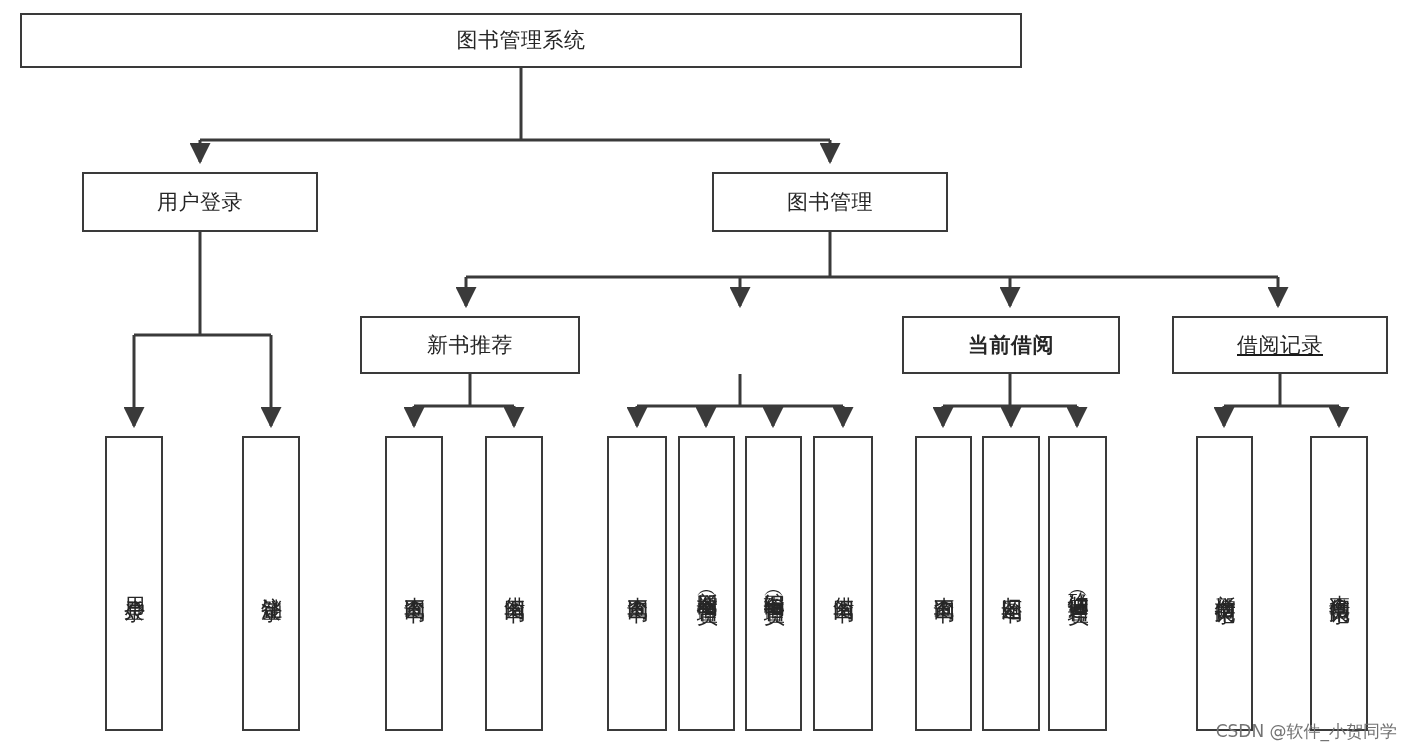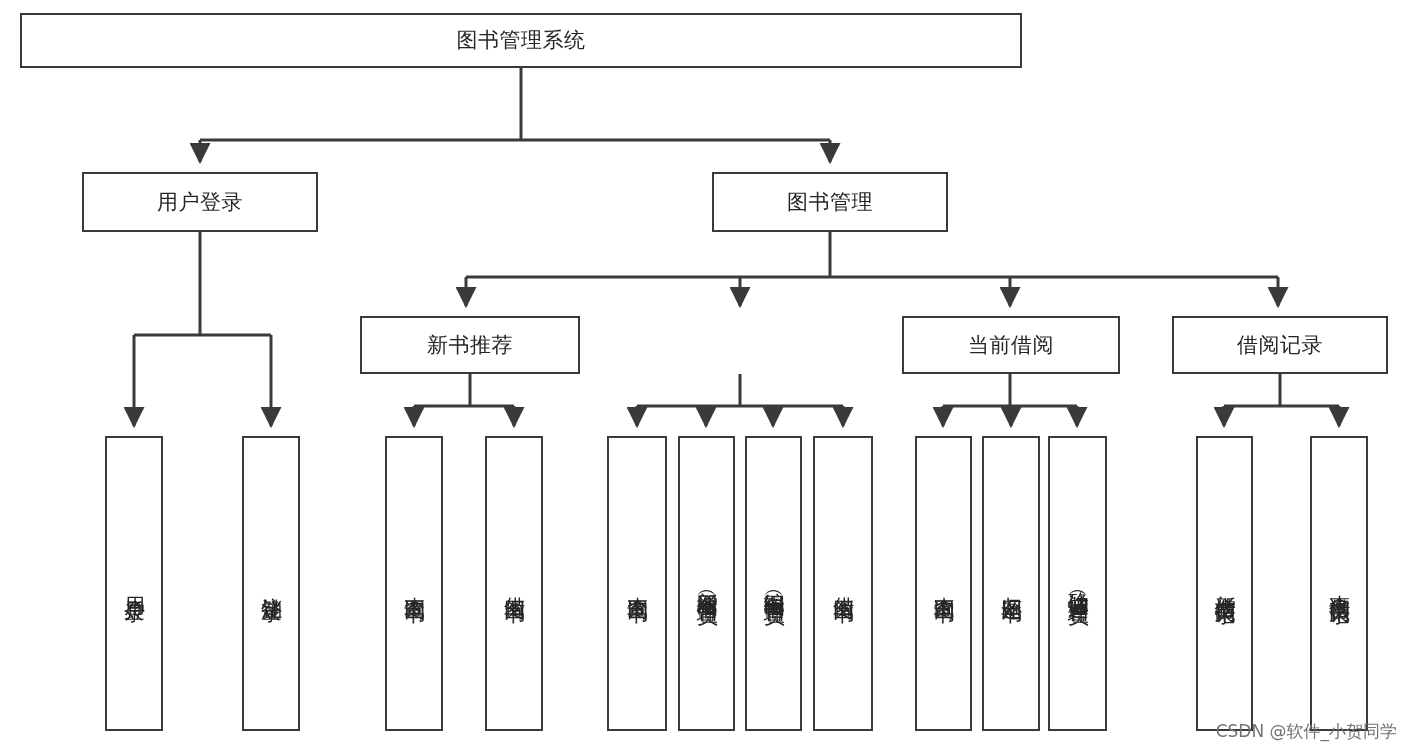--- a/index.html
+++ b/index.html
@@ -125,24 +125,24 @@
   <div class="node" id="n-l1-0" style="left: 82px; top: 172px; width: 236px; height: 60px;">
     <span class="label">用户登录</span>
   </div>
   <div class="node" id="n-l2-0" style="left: 360px; top: 316px; width: 220px; height: 58px;">
     <span class="label">新书推荐</span>
   </div>
 
   <div class="node" id="n-l1-1" style="left: 712px; top: 172px; width: 236px; height: 60px;">
     <span class="label">图书管理</span>
   </div>
-  <div class="node" id="n-l2-2" style="left: 902px; top: 316px; width: 218px; height: 58px;">
+  <div class="node" id="n-l2-2" style="left: 902px; top: 316px; width: 218px; height: 58px; font-weight: bold;">
     <span class="label">当前借阅</span>
   </div>
-  <div class="node" id="n-l2-3" style="left: 1172px; top: 316px; width: 216px; height: 58px;">
+  <div class="node" id="n-l2-3" style="left: 1172px; top: 316px; width: 216px; height: 58px; text-decoration: underline;">
     <span class="label">借阅记录</span>
   </div>
 
   <div class="node leaf" id="n-lf-0" style="left: 105px; top: 436px; width: 58px; height: 295px;">
     <span class="label">用户登录</span>
   </div>
   <div class="node leaf" id="n-lf-1" style="left: 242px; top: 436px; width: 58px; height: 295px;">
     <span class="label">注销登录</span>
   </div>
   <div class="node leaf" id="n-lf-2" style="left: 385px; top: 436px; width: 58px; height: 295px;">

